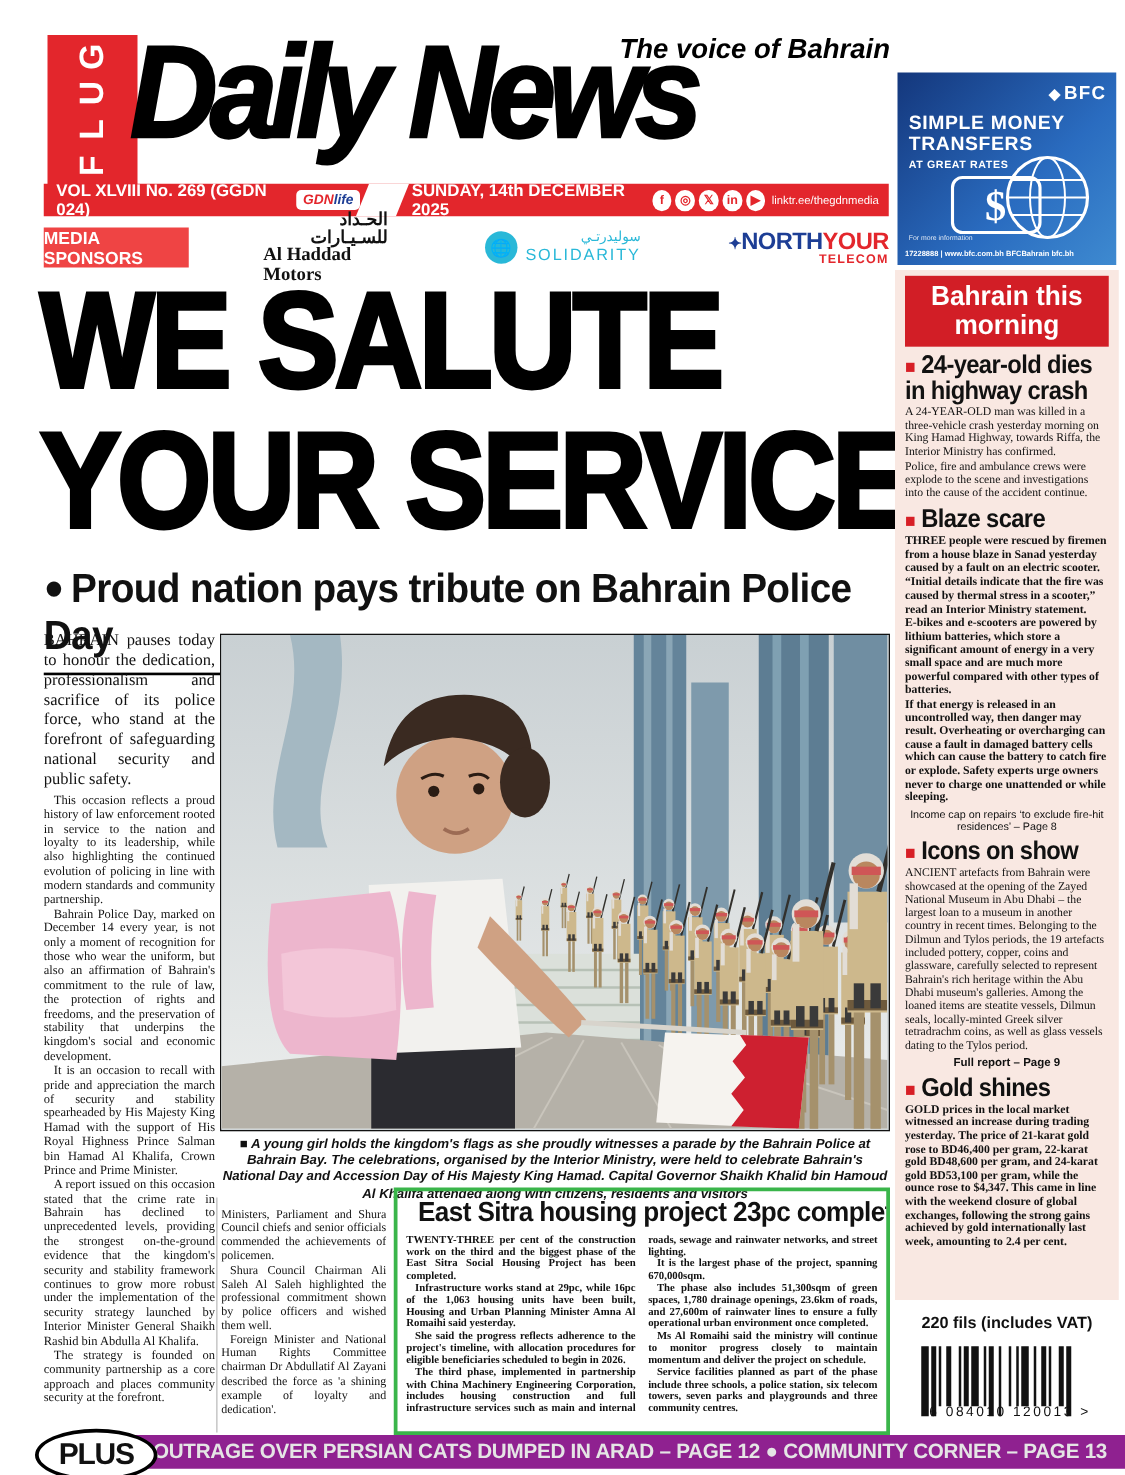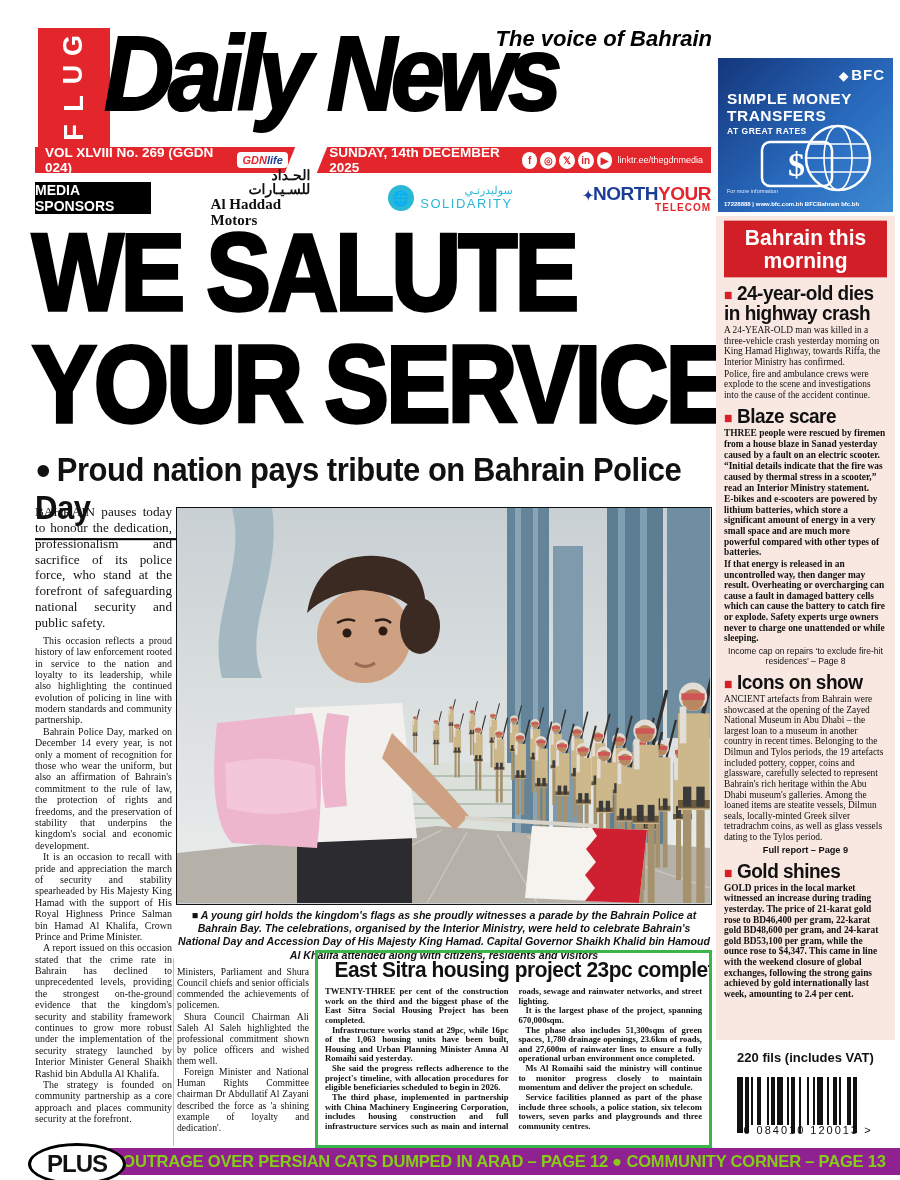--- a/index.html
+++ b/index.html
@@ -31,21 +31,21 @@
        color:#fff;overflow:hidden;}
   #bfc .brand{position:absolute;right:8px;top:8px;font-weight:700;font-size:15px;letter-spacing:1px;}
   #bfc .diam{display:inline-block;transform:rotate(0deg);margin-right:2px;font-size:12px;}
   #bfc .l1{position:absolute;left:9px;top:32px;font-weight:700;font-size:15.5px;letter-spacing:.5px;}
   #bfc .l2{position:absolute;left:9px;top:49px;font-weight:700;font-size:15.5px;letter-spacing:.5px;}
   #bfc .l3{position:absolute;left:9px;top:68px;font-weight:700;font-size:8.5px;letter-spacing:.5px;}
   #bfc .info{position:absolute;left:9px;bottom:18px;font-size:5.5px;opacity:.85;}
   #bfc .contact{position:absolute;left:6px;bottom:5px;font-size:6px;font-weight:700;white-space:nowrap;}
   
   #sponsors{left:35px;top:177px;width:676px;height:42px;display:flex;align-items:center;}
-  #media-sponsors{background:#000000;color:#fff;font-weight:700;font-size:14px;width:140px;height:32px;
+  #media-sponsors{background:#ef4444;color:#fff;font-weight:700;font-size:14px;width:140px;height:32px;
                   display:flex;align-items:center;justify-content:center;}
   .spon{display:flex;flex-direction:column;align-items:center;line-height:1.05;}
   #haddad{margin-left:60px;} #haddad .ar{font-size:14px;font-weight:700;}
   #haddad .en{font-family:"Liberation Serif",serif;font-weight:700;font-size:15px;}
   #solidarity{margin-left:78px;flex-direction:row;gap:6px;align-items:center;}
   #solidarity .logo{width:26px;height:26px;border-radius:50%;background:#29b8d8;color:#fff;
                     display:flex;align-items:center;justify-content:center;font-size:14px;}
   #solidarity .txt{display:flex;flex-direction:column;color:#29b8d8;line-height:1.05;}
   #solidarity .ar{font-size:11px;text-align:right;} #solidarity .en{font-size:13px;letter-spacing:1.5px;}
   #northstar{margin-left:70px;align-items:flex-end;line-height:1;}
@@ -97,21 +97,21 @@
   .sb-b p{margin:0 0 1px 0;}
   .sb-bold{font-weight:700;}
   .sb-ref{font-size:8.6px;text-align:center;margin:2px 0 4px 0;font-family:"Liberation Sans",sans-serif;}
   .sb-ref.b{font-weight:700;font-size:9.2px;}
   
   #price{left:716px;top:1050px;width:179px;text-align:center;font-weight:700;font-size:13px;}
   #barcode{left:733px;top:1068px;width:150px;height:74px;}
   #bc-digits{left:733px;top:1124px;width:150px;text-align:center;font-size:11px;letter-spacing:2px;
              font-family:"Liberation Sans",sans-serif;}
   
-  #ticker{left:108px;top:1148px;width:792px;height:27px;background:#8f2190;color:#84cc16;
+  #ticker{left:108px;top:1148px;width:792px;height:27px;background:#8f2190;color:#e5e5e5;
           display:flex;align-items:center;justify-content:center;font-weight:700;font-size:16.5px;
           letter-spacing:-.2px;white-space:nowrap;}
   #plus{left:28px;top:1143px;width:92px;height:36px;background:#fff;border:3.5px solid #000;
         border-radius:50%;display:flex;align-items:center;justify-content:center;font-weight:700;
         font-size:24px;letter-spacing:-1px;z-index:5;}
 </style>
 </head>
 <body>
 
 <div id="page">

